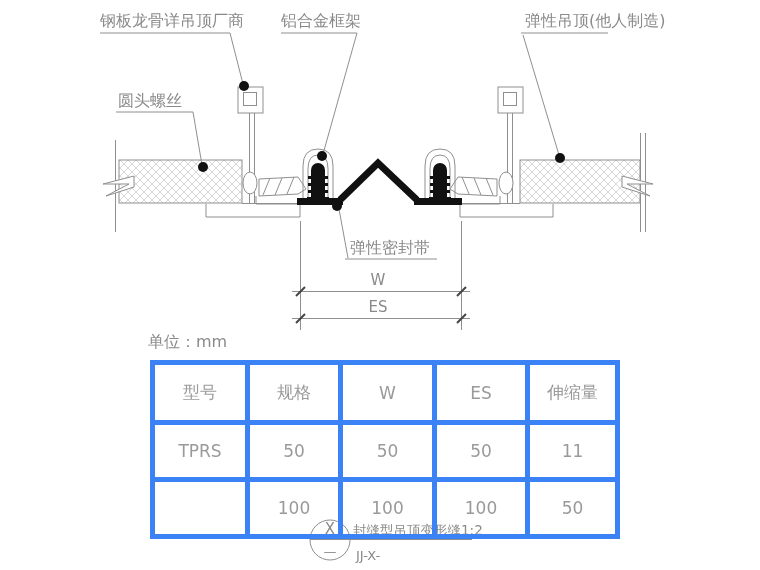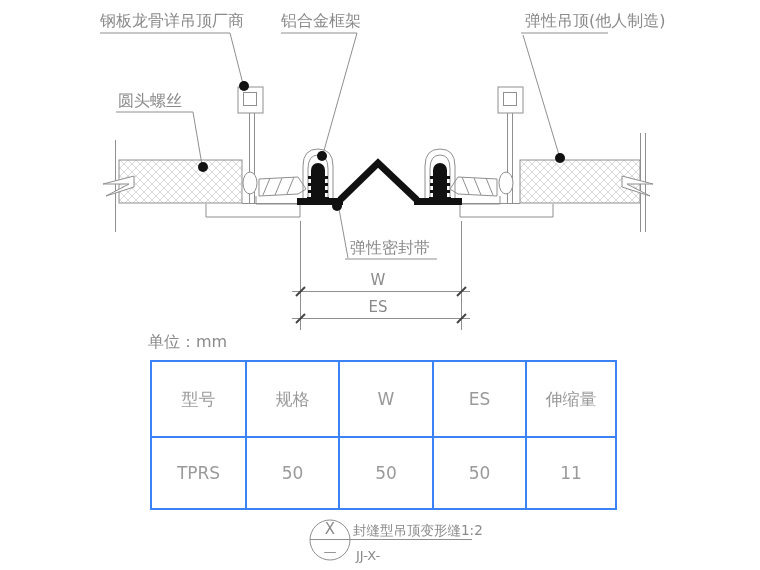--- a/index.html
+++ b/index.html
@@ -12,21 +12,21 @@
     fill:#8a8a8a;
   }
   #spec-table{
     position:absolute;left:150px;top:360px;
     border-collapse:collapse;table-layout:fixed;
     width:465px;height:150px;
     color:#9a9a9a;font-size:17px;text-align:center;
     font-family:"DejaVu Sans",sans-serif;
   }
   #spec-table td,#spec-table th{
-    border:2px solid #3b82f6;font-weight:normal;padding:16px;
+    border:5px solid #3b82f6;font-weight:normal;padding:16px;
   }
 </style>
 </head>
 <body>
 
 <div id="stage">
 
 <svg viewBox="0 0 760 570" width="760" height="570">
   <defs>
     <pattern id="xh" width="8" height="8" patternUnits="userSpaceOnUse">
@@ -185,16 +185,23 @@
     <th>ES</th>
     <th>伸缩量</th>
   </tr>
   <tr style="height:49px">
     <td>TPRS</td>
     <td>50</td>
     <td>50</td>
     <td>50</td>
     <td>11</td>
   </tr>
+  <tr style="height:50px">
+    <td></td>
+    <td>100</td>
+    <td>100</td>
+    <td>100</td>
+    <td>50</td>
+  </tr>
 </tbody>
     </table>
 
 </div>
 
 </body></html>

